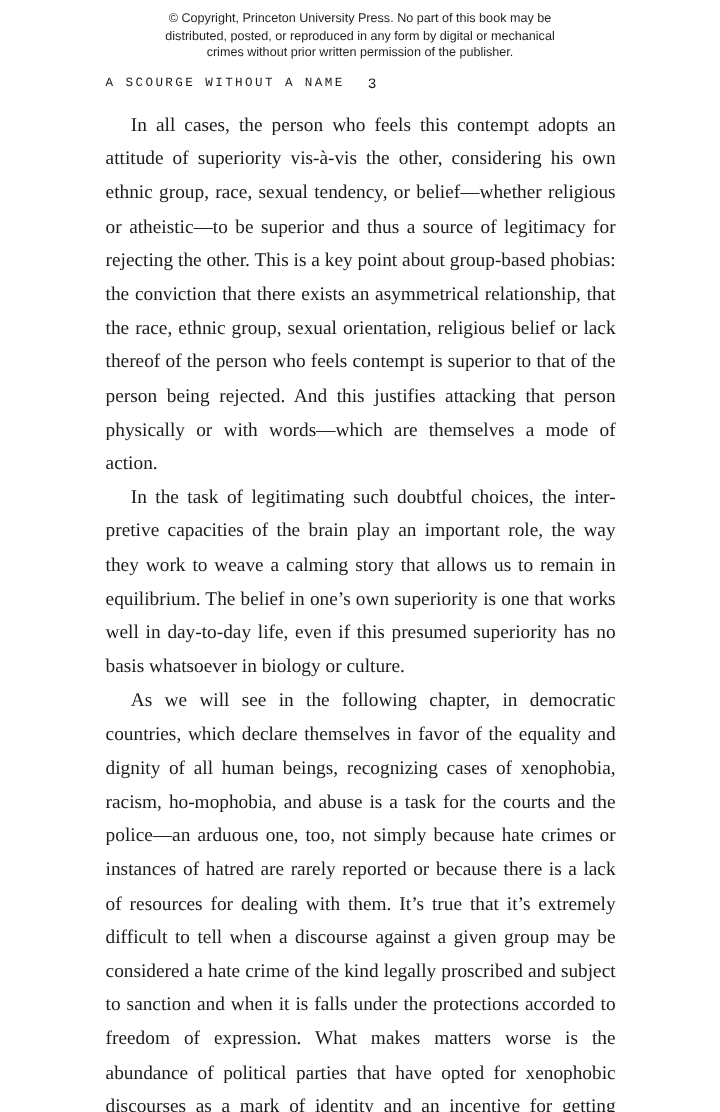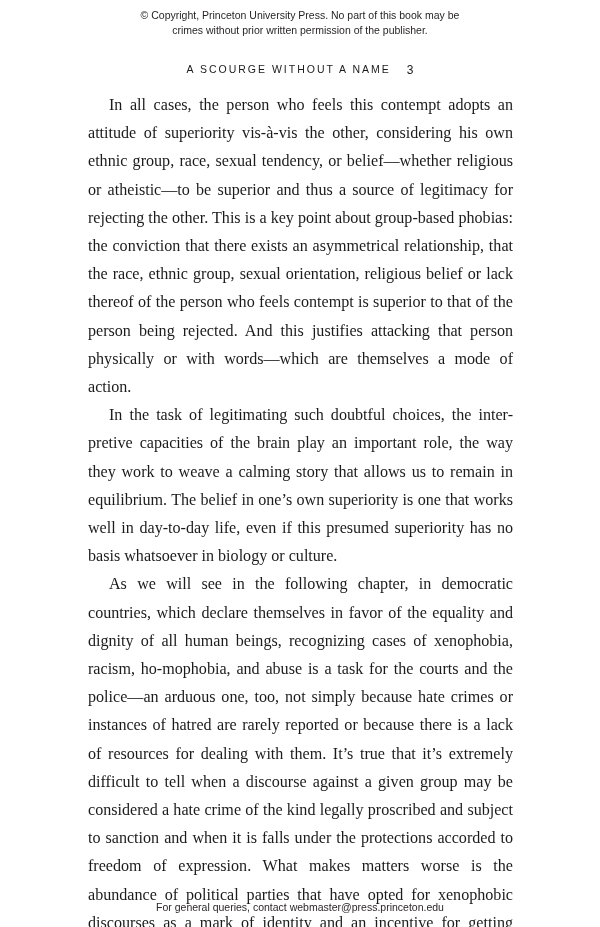--- a/index.html
+++ b/index.html
@@ -32,22 +32,22 @@
     display: block;
     white-space: nowrap;
   }
 
   
   .running-head {
     position: absolute;
     top: 62px;
     left: 88px;
     width: 424px;
-    text-align: center;
-    font-family: Liberation Sans, sans-serif;
+    text-align: left;
+    font-family: Liberation Mono, monospace;
     font-size: 10.5px;
     color: #1a1a1a;
     white-space: nowrap;
   }
   .running-head .rh-title {
     letter-spacing: 2.0px;
     font-variant: small-caps;
     text-transform: uppercase;
     font-size: 10.5px;
   }
@@ -101,29 +101,29 @@
     white-space: nowrap;
   }
 </style>
 </head>
 <body>
 
 <div class="page" style="background: rgb(255, 255, 255); width: 600px; height: 927px;">
 
   <div class="copyright-notice">
     <span class="cline">© Copyright, Princeton University Press. No part of this book may be</span>
+    <span class="cline">distributed, posted, or reproduced in any form by digital or mechanical</span>
     <span class="cline">crimes without prior written permission of the publisher.</span>
   </div>
 
   <div class="running-head">
     <span class="rh-title">A Scourge without a Name</span>
     <span class="rh-folio">3</span>
   </div>
 
   <div class="body-col" style="color: rgb(27, 27, 27);">
     <p class="indent">In all cases, the person who feels this contempt adopts an attitude of superiority vis-à-vis the other, considering his own ethnic group, race, sexual tendency, or belief—whether religious or atheistic—to be superior and thus a source of legitimacy for rejecting the other. This is a key point about group-based phobias: the conviction that there exists an asymmetrical relationship, that the race, ethnic group, sexual orientation, religious belief or lack thereof of the person who feels contempt is superior to that of the person being rejected. And this justifies attacking that person physically or with words—which are themselves a mode of action.</p>
     <p class="indent">In the task of legitimating such doubtful choices, the inter-pretive capacities of the brain play an important role, the way they work to weave a calming story that allows us to remain in equilibrium. The belief in one’s own superiority is one that works well in day-to-day life, even if this presumed superiority has no basis whatsoever in biology or culture.</p>
     <p class="indent">As we will see in the following chapter, in democratic countries, which declare themselves in favor of the equality and dignity of all human beings, recognizing cases of xenophobia, racism, ho-mophobia, and abuse is a task for the courts and the police—an arduous one, too, not simply because hate crimes or instances of hatred are rarely reported or because there is a lack of resources for dealing with them. It’s true that it’s extremely difficult to tell when a discourse against a given group may be considered a hate crime of the kind legally proscribed and subject to sanction and when it is falls under the protections accorded to freedom of expression. What makes matters worse is the abundance of political parties that have opted for xenophobic discourses as a mark of identity and an incentive for getting votes. Alas, it has</p>
   </div>
 
-  <div class="footer-query">For general queries, contact webmaster@press.princeton.edu</div>
 
 </div>
 
 </body></html>

